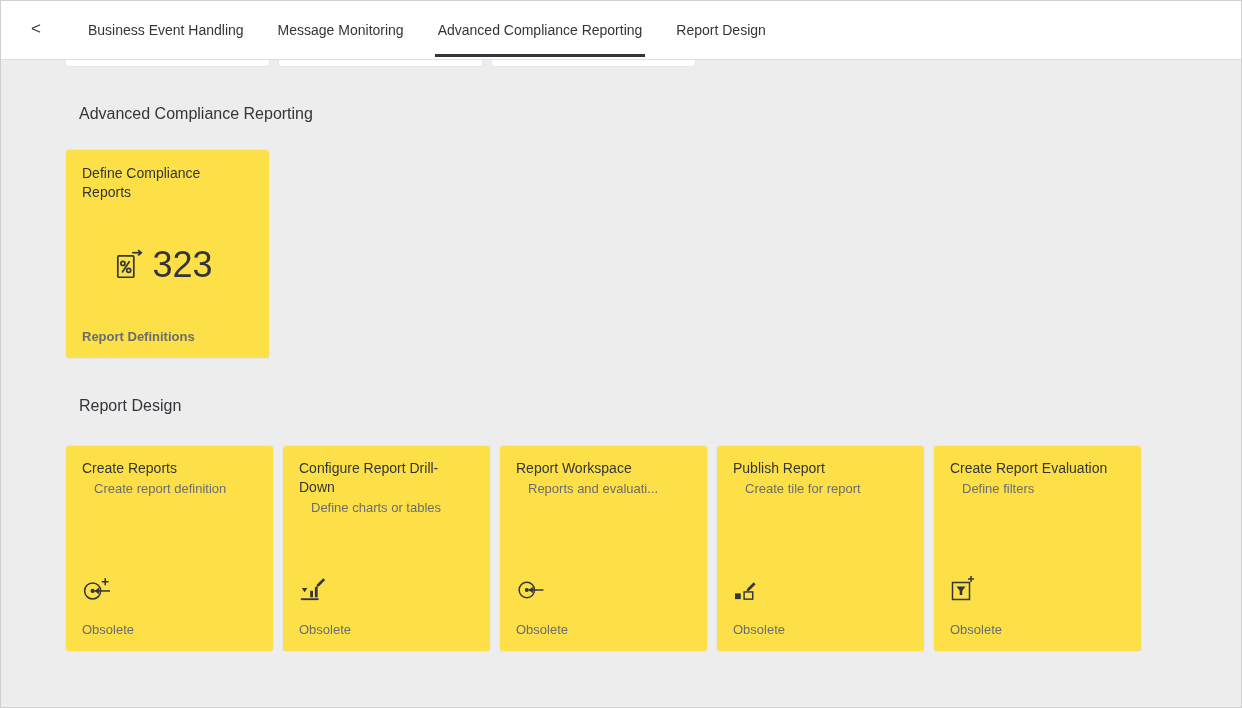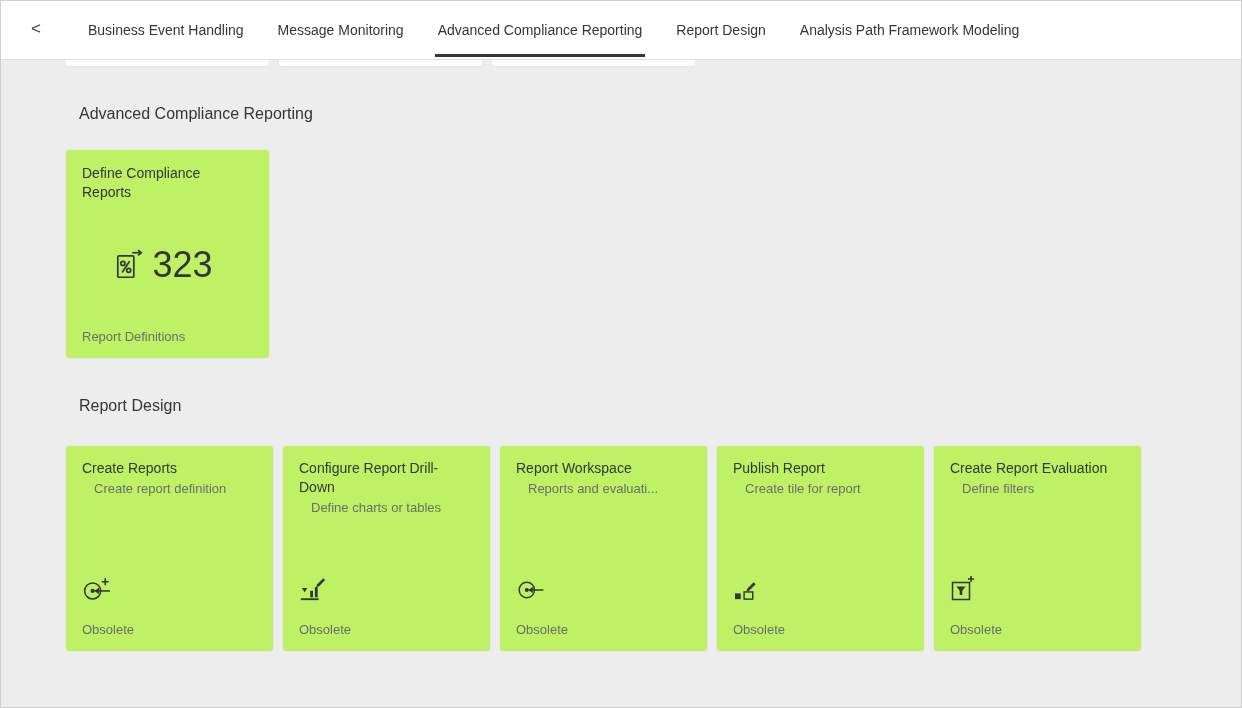--- a/index.html
+++ b/index.html
@@ -40,52 +40,51 @@
     border:1px solid #e7e7e7; border-top:none; border-radius:0 0 4px 4px;
   }
 
   .section-title { font-size:16px; color:#32363a; margin:38px 0 0 14px; font-weight:400; }
 
   .tile-row { display:flex; gap:8px; }
   .row1 { margin-top:26px; }
   .row2 { margin-top:30px; }
 
   .tile {
-    background:#bef264; border:1px solid #e7e7e7; border-radius:4px;
+    background:#fde047; border:1px solid #e7e7e7; border-radius:4px;
     cursor:pointer; display:flex; flex-direction:column;
   }
   .kpi-tile { width:205px; height:210px; padding:14px 16px; }
   .design-tile { width:209px; height:207px; padding:13px 16px 14px; }
 
   .tile-title { font-size:14px; line-height:1.35; color:#32363a; }
   .tile-subtitle { font-size:13px; color:#6a6d70; margin-top:3px; line-height:1.3;
     white-space:nowrap; overflow:hidden; text-overflow:ellipsis;margin-left:12px; }
 
   .kpi-middle { flex:1; display:flex; align-items:center; justify-content:center; gap:8px; }
   .kpi-icon { display:flex; align-items:center; }
   .kpi-value { font-size:36px; font-weight:300; color:#32363a; }
   .kpi-unit { font-size:15px; color:#32363a; align-self:center; margin-top:12px; }
-  .kpi-footer { font-size:13px; color:#6a6d70; }
+  .kpi-footer { font-size:13px; color:#6a6d70;font-weight:bold; }
 
   .design-icon { margin-top:auto; height:32px; display:flex; align-items:flex-end; }
   .design-footer { font-size:13px; color:#6a6d70; margin-top:20px; }
 </style>
 </head>
 <body>
 
 <div class="frame">
 
   <nav class="nav">
     <div class="back-btn">&lt;</div>
     <div class="tabs">
       <div class="tab">Business Event Handling</div>
       <div class="tab">Message Monitoring</div>
       <div class="tab active">Advanced Compliance Reporting</div>
       <div class="tab">Report Design</div>
-      <div class="tab">Analysis Path Framework Modeling</div>
     </div>
   </nav>
 
   <div class="content">
 
     <div class="partial-row">
       <div class="partial-tile"></div>
       <div class="partial-tile"></div>
       <div class="partial-tile"></div>
     </div>

